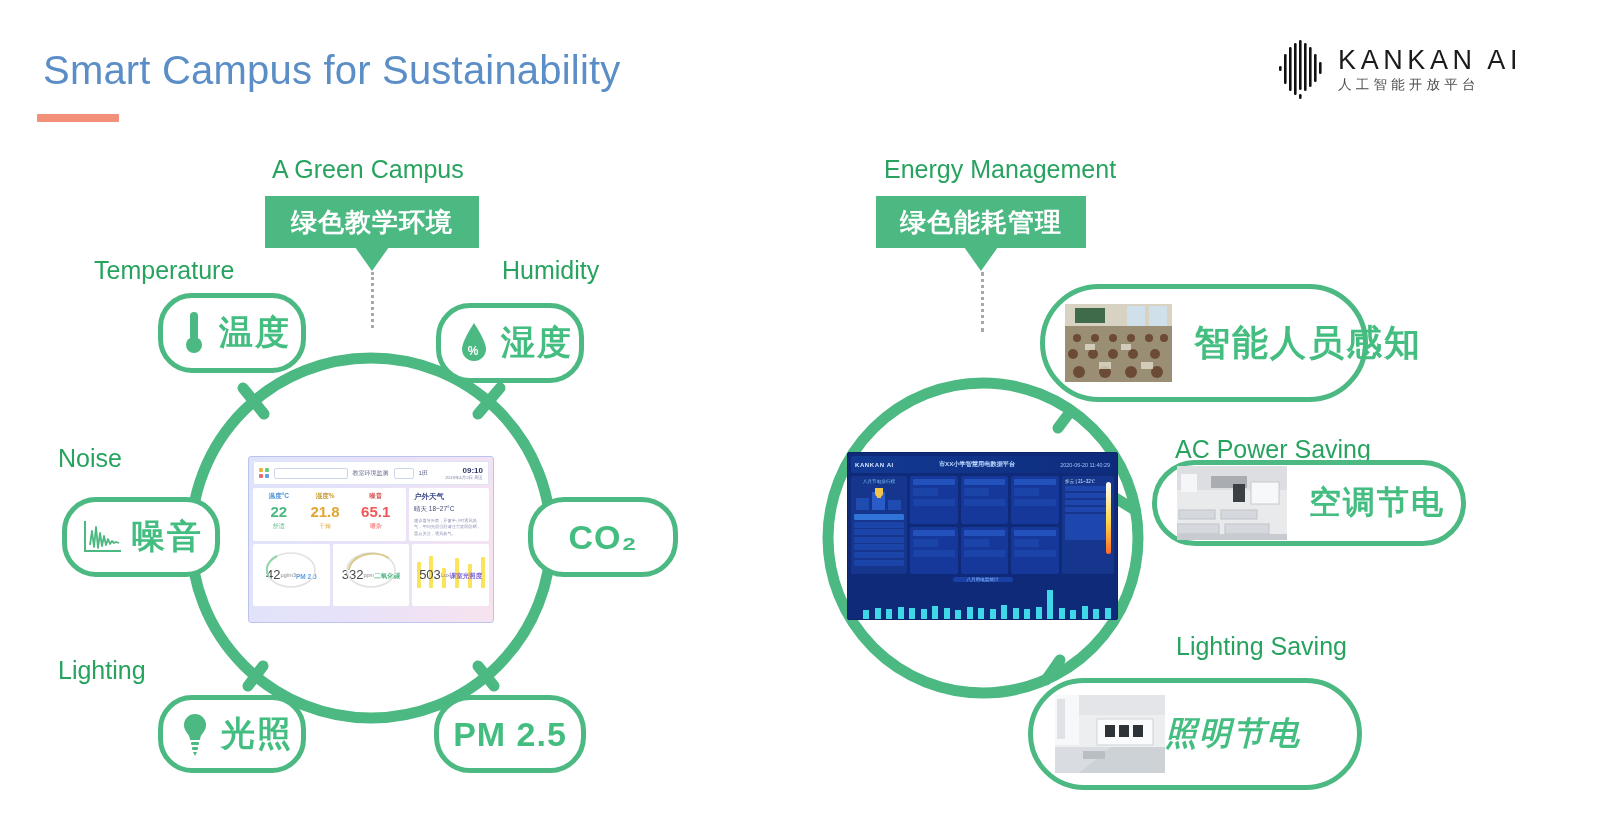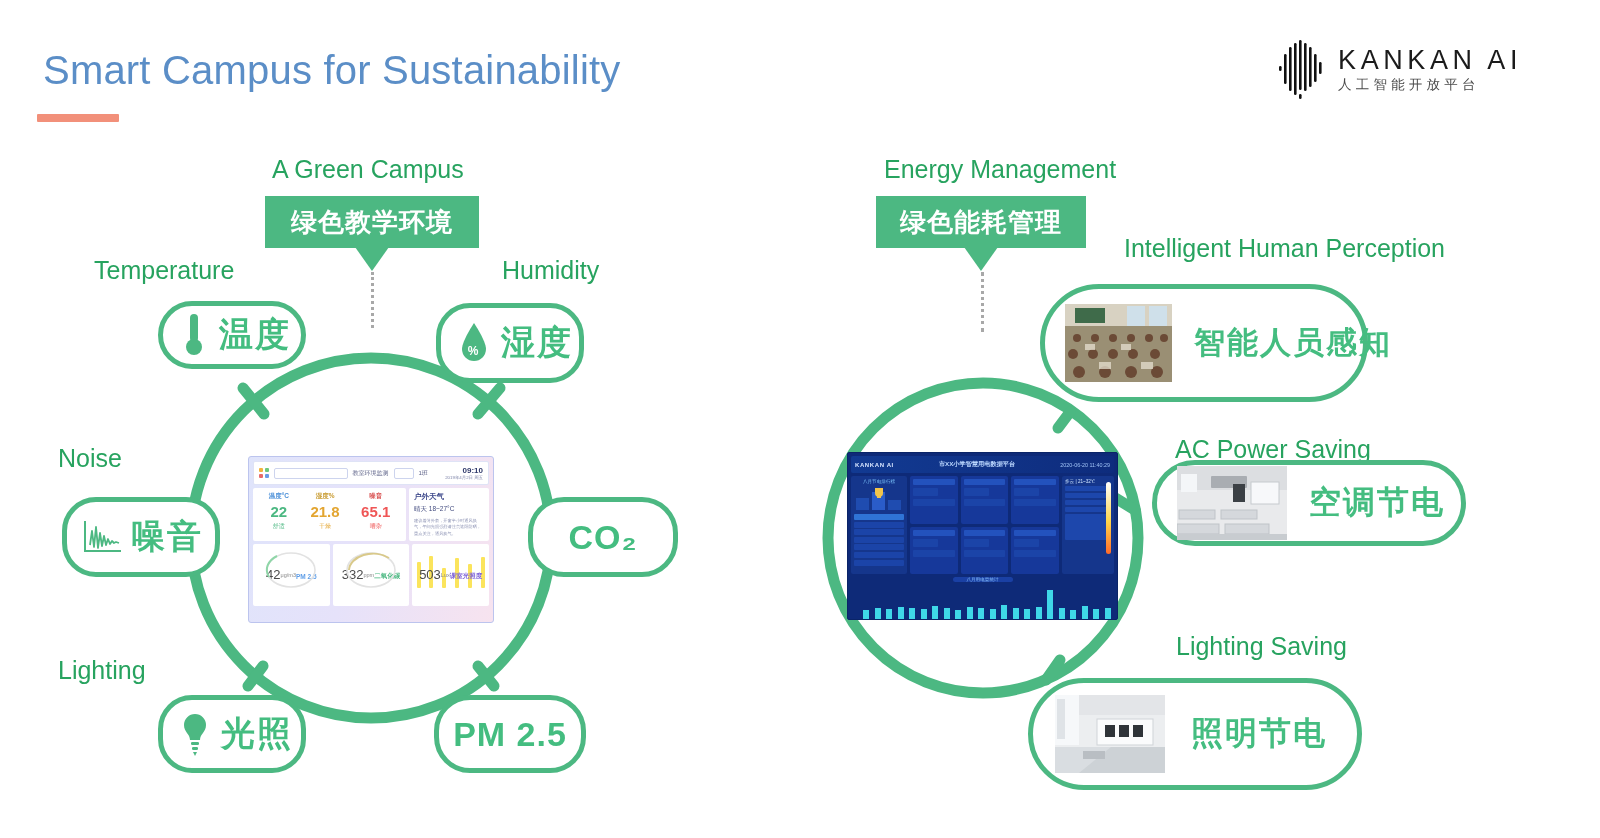--- a/index.html
+++ b/index.html
@@ -176,21 +176,21 @@
   </svg>
 
   <div class="eng-label" style="left:272px; top:155px;">A Green Campus</div>
   <div class="green-banner" style="left:265px; top:196px; width:214px; height:52px; font-size:26px;">
     <span>绿色教学环境</span>
     <span class="tail"></span>
   </div>
   <div class="dotted" style="left:371px; top:272px; height:56px;"></div>
 
   <div class="eng-label" style="left:94px; top:256px;">Temperature</div>
-  <div class="pill" style="left:158px; top:301px; width:148px; height:68px; border-radius:34px; padding-left:18px; gap:12px;">
+  <div class="pill" style="left:158px; top:293px; width:148px; height:80px; border-radius:34px; padding-left:18px; gap:12px;">
     <svg width="26" height="46" viewBox="0 0 26 46">
       <rect x="9" y="2" width="8" height="28" rx="4" fill="#4cb882"></rect>
       <circle cx="13" cy="35" r="8" fill="#4cb882"></circle>
     </svg>
     <span class="pill-label node-cn">温度</span>
   </div>
 
   <div class="eng-label" style="left:502px; top:256px;">Humidity</div>
   <div class="pill" style="left:436px; top:303px; width:148px; height:80px; border-radius:34px; padding-left:18px; gap:12px;">
     <svg width="30" height="44" viewBox="0 0 30 44">
@@ -307,21 +307,20 @@
     </div>
   </div>
 
   <div class="eng-label" style="left:884px; top:155px;">Energy Management</div>
   <div class="green-banner" style="left:876px; top:196px; width:210px; height:52px; font-size:26px;">
     <span>绿色能耗管理</span>
     <span class="tail"></span>
   </div>
   <div class="dotted" style="left:981px; top:272px; height:60px;"></div>
 
-  <div class="eng-label" style="left:1124px; top:234px;">Intelligent Human Perception</div>
   <div class="pill" style="left:1040px; top:284px; width:328px; height:118px; border-radius:59px; padding-left:20px; gap:22px;">
     <div class="photo" style="width:107px; height:78px;
          background:linear-gradient(#c8d4cc 0 18%,#8e9a86 18% 34%,#b08a6a 34% 46%,#9c6f58 46% 72%,#7b5a48 72% 100%);">
       <svg width="107" height="78" viewBox="0 0 107 78">
         <rect x="0" y="0" width="107" height="78" fill="#b9b29c"></rect>
         <rect x="0" y="0" width="107" height="22" fill="#d8d2c2"></rect>
         <rect x="10" y="4" width="30" height="15" fill="#3f6b4a"></rect>
         <rect x="62" y="2" width="18" height="20" fill="#cfe0ea"></rect>
         <rect x="84" y="2" width="18" height="20" fill="#cfe0ea"></rect>
         <rect x="0" y="22" width="107" height="56" fill="#9a8f74"></rect>
@@ -343,21 +342,21 @@
             <circle cx="92" cy="68" r="6"></circle>
         </g>
         <g fill="#e6e0d0" opacity=".75">
           <rect x="20" y="40" width="10" height="6"></rect>
             <rect x="56" y="40" width="10" height="6"></rect>
           <rect x="34" y="58" width="12" height="7"></rect>
             <rect x="76" y="58" width="12" height="7"></rect>
         </g>
       </svg>
     </div>
-    <span class="pill-label node-cn" style="font-size:31px">智能人员感知</span>
+    <span class="pill-label node-cn" style="font-size:36px">智能人员感知</span>
   </div>
 
   <div class="eng-label" style="left:1175px; top:435px;">AC Power Saving</div>
   <div class="pill" style="left:1152px; top:460px; width:314px; height:86px; border-radius:55px; padding-left:20px; gap:22px;">
     <div class="photo" style="width:110px; height:74px;">
       <svg width="110" height="74" viewBox="0 0 110 74">
         <rect width="110" height="74" fill="#e9eaec"></rect>
         <rect x="0" y="0" width="110" height="24" fill="#dcdee1"></rect>
         <rect x="34" y="10" width="36" height="12" rx="1" fill="#a9adb2"></rect>
         <rect x="4" y="8" width="16" height="18" fill="#f4f6f8"></rect>
@@ -369,21 +368,21 @@
           <rect x="0" y="58" width="42" height="10"></rect>
             <rect x="48" y="58" width="44" height="10"></rect>
         </g>
         <rect x="0" y="68" width="110" height="6" fill="#c8ccd0"></rect>
       </svg>
     </div>
     <span class="pill-label node-cn" style="font-size:32px">空调节电</span>
   </div>
 
   <div class="eng-label" style="left:1176px; top:632px;">Lighting Saving</div>
-  <div class="pill" style="left:1028px; top:678px; width:334px; height:112px; border-radius:56px; padding-left:22px; gap:26px;">
+  <div class="pill" style="left:1028px; top:678px; width:334px; height:112px; border-radius:56px; padding-left:22px; font-style:italic;">
     <div class="photo" style="width:110px; height:78px;">
       <svg width="110" height="78" viewBox="0 0 110 78">
         <rect width="110" height="78" fill="#eceef0"></rect>
         <rect x="0" y="0" width="110" height="20" fill="#e3e5e8"></rect>
         <rect x="0" y="0" width="24" height="50" fill="#f6f8fa"></rect>
         <rect x="2" y="4" width="8" height="40" fill="#dfe3e7"></rect>
         <rect x="42" y="24" width="56" height="26" fill="#fafbfc" stroke="#cfd3d7"></rect>
         <g fill="#2e3338">
             <rect x="50" y="30" width="10" height="12"></rect>
             <rect x="64" y="30" width="10" height="12"></rect>

